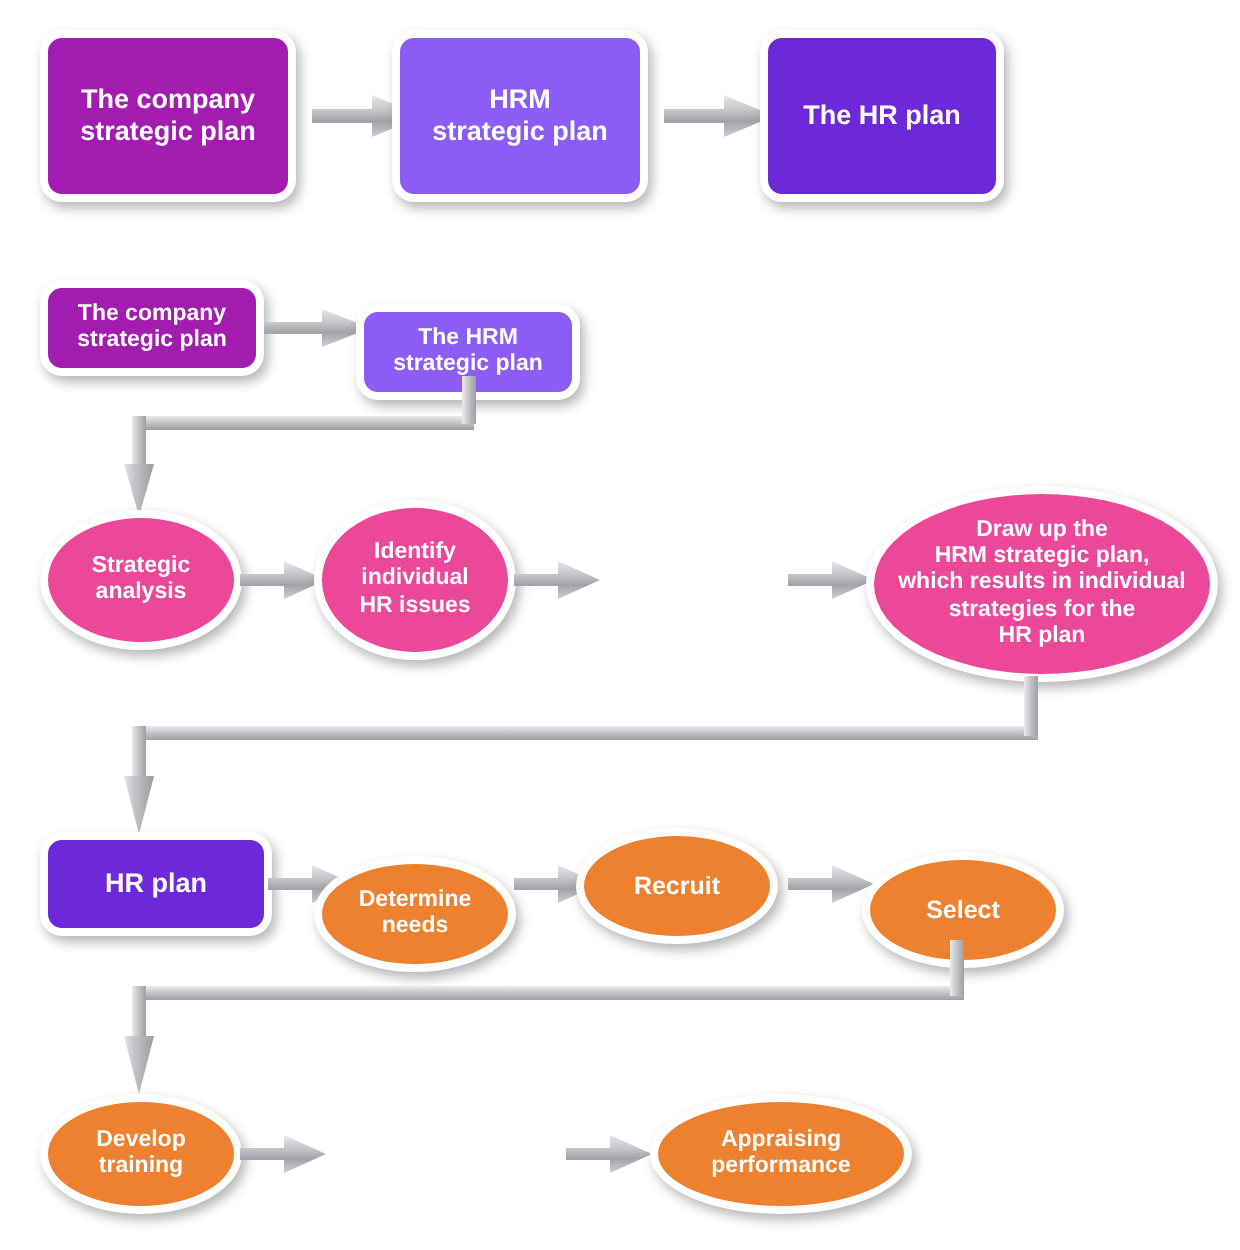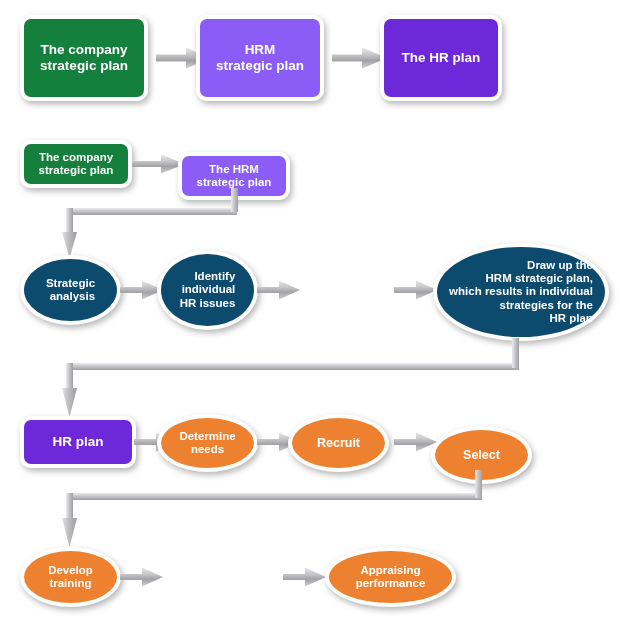--- a/index.html
+++ b/index.html
@@ -34,24 +34,24 @@
   }
   .node .txt {
     display: block;
     padding: 0 4px;
     white-space: pre-line;
   }
 
   .rect   { border-radius: 11px; }
   .ellipse{ border-radius: 50%; }
 
-  .fill-blue   { background: #15803d; align-items: center; }
+  .fill-blue   { background: #a21caf; align-items: center; }
   .fill-red    { background: #8b5cf6; }
   .fill-green  { background: #6d28d9; }
-  .fill-purple { background: #0c4a6e; text-align: right; }
+  .fill-purple { background: #ec4899; }
   .fill-orange { background: #ee8130; }
 
   
   .harrow {
     position: absolute;
     height: 22px;
   }
   .harrow svg { display: block; overflow: visible; }
 
   
@@ -196,21 +196,21 @@
   <div class="node rect fill-green t13" style="left:20px; top:416px; width:116px; height:52px;">
     <span class="txt">HR plan</span>
   </div>
 
   <div class="harrow" style="left:134px; top:431px; width:44px;">
     <svg width="44" height="22" viewBox="0 0 44 22">
       <path d="M0 8 L22 8 L22 1.5 L43 11 L22 20.5 L22 14 L0 14 Z" fill="url(#gArrowH)"></path>
     </svg>
   </div>
 
-  <div class="node ellipse fill-orange t11" style="left:157px; top:414px; width:101px; height:58px;">
+  <div class="node ellipse fill-orange t11" style="left:157px; top:428px; width:101px; height:58px;">
     <span class="txt">Determine
 needs</span>
   </div>
 
   <div class="harrow" style="left:257px; top:431px; width:44px;">
     <svg width="44" height="22" viewBox="0 0 44 22">
       <path d="M0 8 L22 8 L22 1.5 L43 11 L22 20.5 L22 14 L0 14 Z" fill="url(#gArrowH)"></path>
     </svg>
   </div>
 

